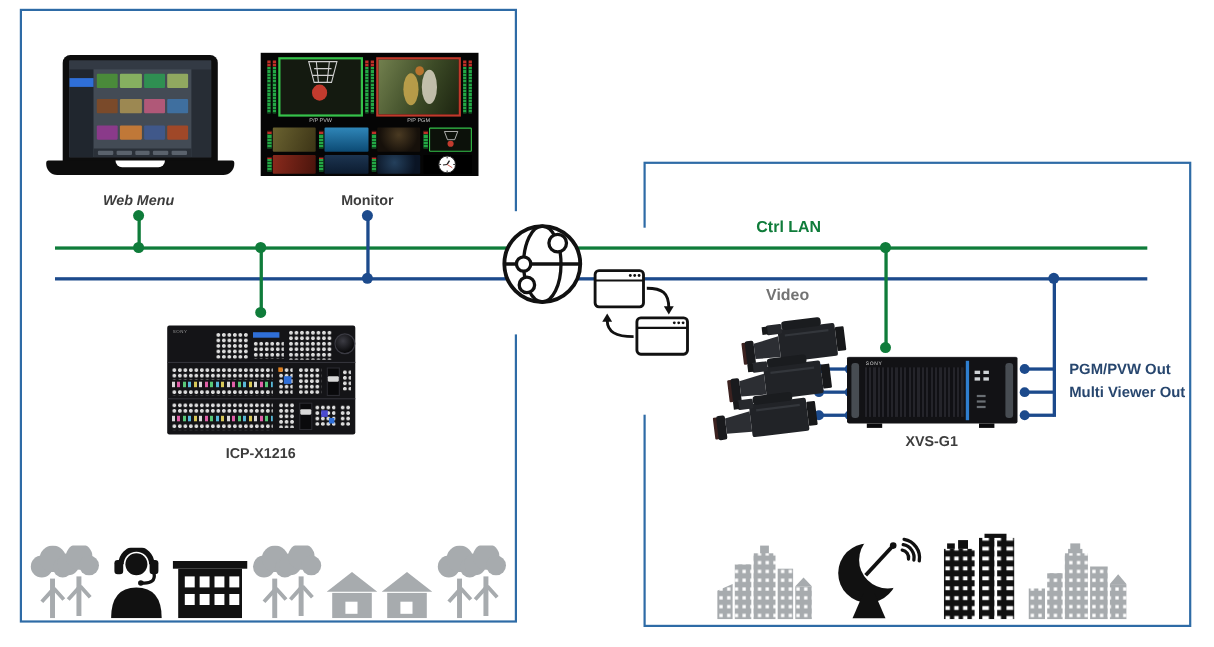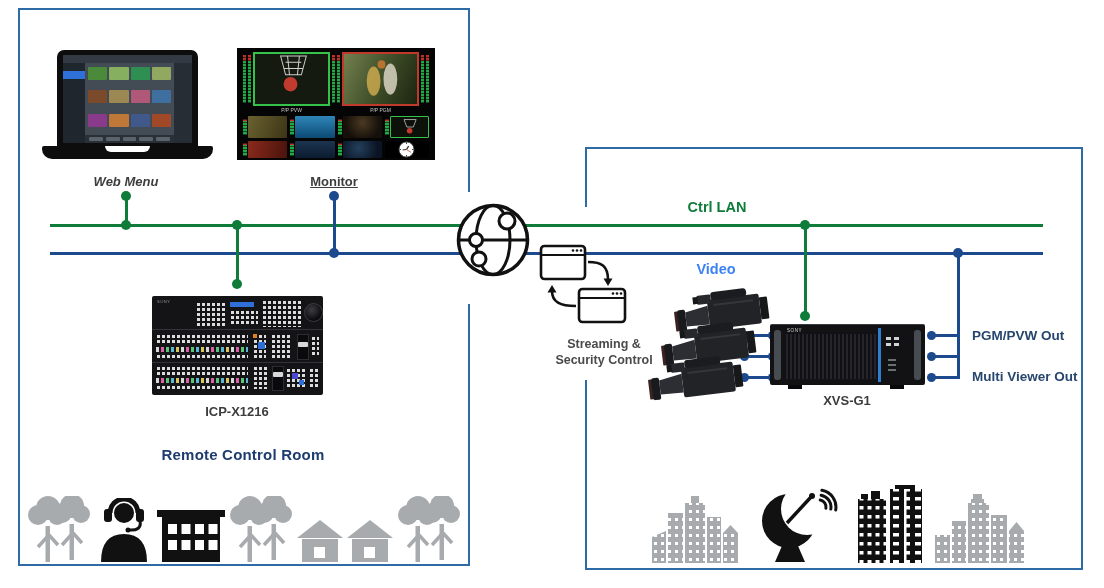--- a/index.html
+++ b/index.html
@@ -14,21 +14,21 @@
   .green{background:#0f7c3a;}
   .blue{background:#1c4a8c;}
   .dot{position:absolute;border-radius:50%;}
   .dot.g{background:#0f7c3a;}
   .dot.b{background:#1c4a8c;}
   
   .lbl{position:absolute;text-align:center;color:#3d3d3d;font-size:13px;font-weight:600;}
   .title{position:absolute;text-align:center;color:#1e3c6e;font-size:15px;font-weight:700;letter-spacing:.2px;}
   .netlbl{position:absolute;text-align:center;font-size:14.5px;font-weight:700;}
   .lan-t{color:#0f7c3a;}
-  .vid-t{color:#3b82f6;}
+  .vid-t{color:#737373;}
   .outlbl{position:absolute;color:#27466e;font-size:13.5px;font-weight:600;white-space:nowrap;}
   .streamlbl{position:absolute;background:#fff;color:#4a4a4a;font-size:12.5px;font-weight:600;
              text-align:center;line-height:16px;padding-top:5px;}
   
   .lap-screen{position:absolute;left:57px;top:50px;width:141px;height:98px;background:#0d0d0d;
               border-radius:7px 7px 0 0;}
   .lap-inner{position:absolute;left:6px;top:5px;width:129px;height:88px;background:#434b55;overflow:hidden;}
   .lap-top{position:absolute;left:0;top:0;width:129px;height:8px;background:#333a44;}
   .lap-side{position:absolute;left:0;top:8px;width:22px;height:80px;background:#20262e;}
   .lap-sel{position:absolute;left:0;top:16px;width:22px;height:8px;background:#2f6fd8;}
@@ -212,24 +212,20 @@
     <g>
       <path d="M52 22 C66 22 72 26 72 40" fill="none" stroke="#111" stroke-width="2.6"></path>
       <polygon points="72,46 67.5,38.5 76.5,38.5" fill="#111"></polygon>
     </g>
     <g>
       <path d="M40 66 C24 66 16 62 16 51" fill="none" stroke="#111" stroke-width="2.6"></path>
       <polygon points="16,45 11.5,52.5 20.5,52.5" fill="#111"></polygon>
     </g>
   </svg>
 
-  <div class="streamlbl" style="left:531px;top:331px;width:146px;height:44px;">
-    <span>Streaming &amp;</span><br>
-    <span>Security Control</span>
-  </div>
 
   <div class="abs" style="left:0;top:0;">
     <div class="lap-screen">
       <div class="lap-inner">
         <div class="lap-top"></div>
         <div class="lap-side"></div>
         <div class="lap-sel"></div>
         <div class="lap-right"></div>
         <div class="lap-main">
           <div></div>
@@ -408,30 +404,29 @@
         <i style="left:10px;top:10px;"></i>
       <i style="left:4px;top:26px;width:8px;height:2px;background:#6a6f74;"></i>
       <i style="left:4px;top:31px;width:8px;height:2px;background:#6a6f74;"></i>
       <i style="left:4px;top:36px;width:8px;height:2px;background:#6a6f74;"></i>
     </div>
     <div class="srv-foot" style="left:18px;"></div>
     <div class="srv-foot" style="left:120px;"></div>
   </div>
 
   <div class="lbl" style="left:66px;top:174px;width:120px;font-style:italic;">Web Menu</div>
-  <div class="lbl" style="left:274px;top:174px;width:120px;text-decoration:underline;">Monitor</div>
+  <div class="lbl" style="left:274px;top:174px;width:120px;">Monitor</div>
   <div class="lbl" style="left:177px;top:404px;width:120px;">ICP-X1216</div>
   <div class="lbl" style="left:787px;top:393px;width:120px;">XVS-G1</div>
 
   <div class="netlbl lan-t" style="left:647px;top:199px;width:140px;">Ctrl LAN</div>
   <div class="netlbl vid-t" style="left:646px;top:261px;width:140px;">Video</div>
   <div class="outlbl" style="left:972px;top:328px;">PGM/PVW Out</div>
-  <div class="outlbl" style="left:972px;top:349px;margin-top:20px;">Multi Viewer Out</div>
-
-  <div class="title" style="left:118px;top:446px;width:250px;">Remote Control Room</div>
+  <div class="outlbl" style="left:972px;top:349px;">Multi Viewer Out</div>
+
 
   <div class="silrow" style="left:26px;top:486px;width:436px;height:76px;gap:4px;">
     <svg width="64" height="66" viewBox="0 0 64 66">
       <use href="#sym-tree" x="0" y="2"></use>
         <use href="#sym-tree" x="24" y="0"></use>
     </svg>
     <svg width="58" height="64" viewBox="0 0 58 64">
       <circle cx="29" cy="15" r="10" fill="#111"></circle>
       <path d="M6 64 Q6 36 29 36 Q52 36 52 64 Z" fill="#111"></path>
       <path d="M15 15 A14 14 0 0 1 43 15" stroke="#111" stroke-width="5" fill="none"></path>

